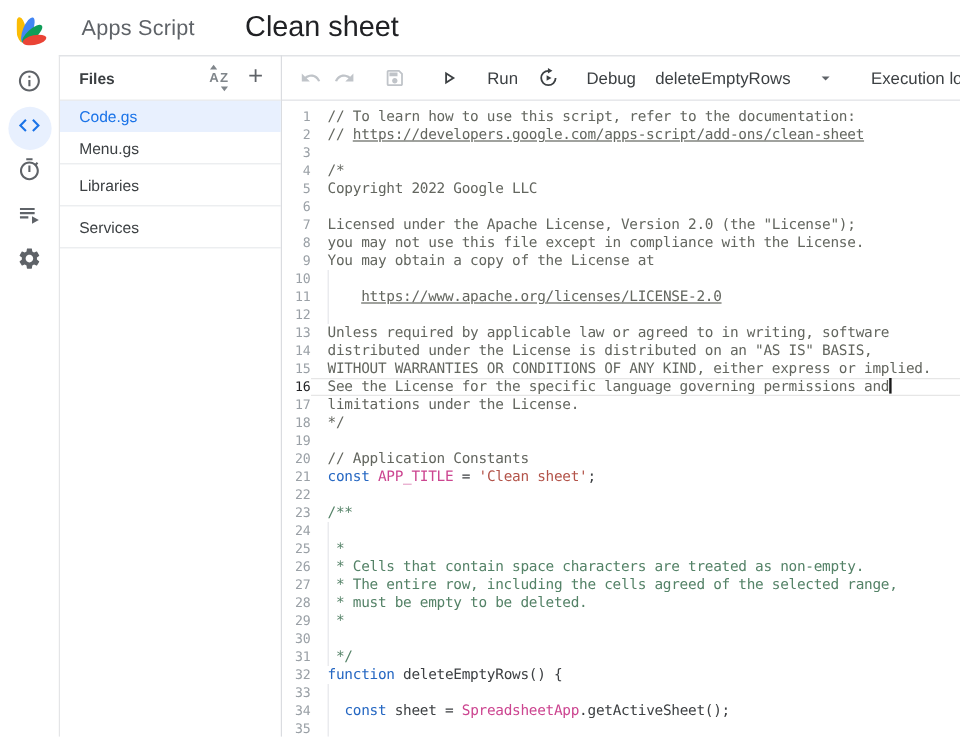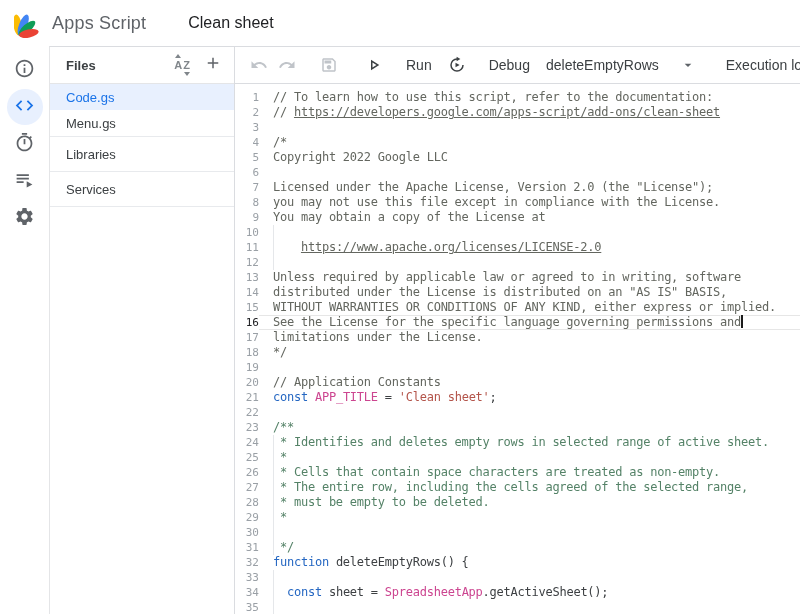--- a/index.html
+++ b/index.html
@@ -3,22 +3,22 @@
 <meta charset="utf-8">
 <style>
   * { margin:0; padding:0; box-sizing:border-box; }
   html,body { width:800px; height:614px; overflow:hidden; background:#fff;
     font-family:"Liberation Sans","DejaVu Sans",sans-serif; }
   .app { width:800px; height:614px; display:flex; flex-direction:column; }
 
   
   .hdr { flex:0 0 46px; display:flex; align-items:center; background:#fff; }
   .logo { margin-left:14px; display:flex; align-items:center; }
-  .app-name { margin-left:8px; font-size:18px; color:#5f6368; letter-spacing:.2px; }
-  .proj-title { margin-left:42px; font-size:16px; color:#202124; }
+  .app-name { margin-left:24px; font-size:18px; color:#5f6368; letter-spacing:.2px; }
+  .proj-title { margin-left:42px; font-size:24px; color:#202124; }
 
   .main { flex:1; display:flex; min-height:0; }
 
   
   .rail { flex:0 0 49px; display:flex; flex-direction:column; align-items:center; padding-top:6px; }
   .rail-item { width:36px; height:36px; margin-bottom:1px; border-radius:50%;
     display:flex; align-items:center; justify-content:center; color:#5f6368; cursor:pointer; }
   .rail-item.active { background:var(--sel-bg); color:var(--accent); }
   .rail-item svg { width:21px; height:21px; }
 
@@ -248,21 +248,21 @@
           <div class="code-row"><span class="gutter">14</span><span class="line-content"><span class="tok-c">distributed under the License is distributed on an "AS IS" BASIS,</span></span></div>
           <div class="code-row"><span class="gutter">15</span><span class="line-content"><span class="tok-c">WITHOUT WARRANTIES OR CONDITIONS OF ANY KIND, either express or implied.</span></span></div>
           <div class="code-row active"><span class="gutter">16</span><span class="line-content"><span class="tok-c">See the License for the specific language governing permissions and</span><span class="cursor"></span></span></div>
           <div class="code-row"><span class="gutter">17</span><span class="line-content"><span class="tok-c">limitations under the License.</span></span></div>
           <div class="code-row"><span class="gutter">18</span><span class="line-content"><span class="tok-c">*/</span></span></div>
           <div class="code-row"><span class="gutter">19</span><span class="line-content"></span></div>
           <div class="code-row"><span class="gutter">20</span><span class="line-content"><span class="tok-c">// Application Constants</span></span></div>
           <div class="code-row"><span class="gutter">21</span><span class="line-content"><span class="tok-k">const</span><span class="tok-p"> </span><span class="tok-v">APP_TITLE</span><span class="tok-p"> = </span><span class="tok-s">'Clean sheet'</span><span class="tok-p">;</span></span></div>
           <div class="code-row"><span class="gutter">22</span><span class="line-content"></span></div>
           <div class="code-row"><span class="gutter">23</span><span class="line-content"><span class="tok-d">/**</span></span></div>
-          <div class="code-row"><span class="gutter">24</span><span class="line-content"><i class="guide"></i><span class="tok-d"> * Identifies and deletes empty rows in selected range of active sheet.</span></span></div>
+          <div class="code-row"><span class="gutter">24</span><span class="line-content"><i class="guide"></i></span></div>
           <div class="code-row"><span class="gutter">25</span><span class="line-content"><i class="guide"></i><span class="tok-d"> *</span></span></div>
           <div class="code-row"><span class="gutter">26</span><span class="line-content"><i class="guide"></i><span class="tok-d"> * Cells that contain space characters are treated as non-empty.</span></span></div>
           <div class="code-row"><span class="gutter">27</span><span class="line-content"><i class="guide"></i><span class="tok-d"> * The entire row, including the cells agreed of the selected range,</span></span></div>
           <div class="code-row"><span class="gutter">28</span><span class="line-content"><i class="guide"></i><span class="tok-d"> * must be empty to be deleted.</span></span></div>
           <div class="code-row"><span class="gutter">29</span><span class="line-content"><i class="guide"></i><span class="tok-d"> *</span></span></div>
           <div class="code-row"><span class="gutter">30</span><span class="line-content"><i class="guide"></i></span></div>
           <div class="code-row"><span class="gutter">31</span><span class="line-content"><i class="guide"></i><span class="tok-d"> */</span></span></div>
           <div class="code-row"><span class="gutter">32</span><span class="line-content"><span class="tok-k">function</span><span class="tok-p"> deleteEmptyRows() {</span></span></div>
           <div class="code-row"><span class="gutter">33</span><span class="line-content"><i class="guide"></i></span></div>
           <div class="code-row"><span class="gutter">34</span><span class="line-content"><i class="guide"></i><span class="tok-p">  </span><span class="tok-k">const</span><span class="tok-p"> sheet = </span><span class="tok-v">SpreadsheetApp</span><span class="tok-p">.getActiveSheet();</span></span></div>

